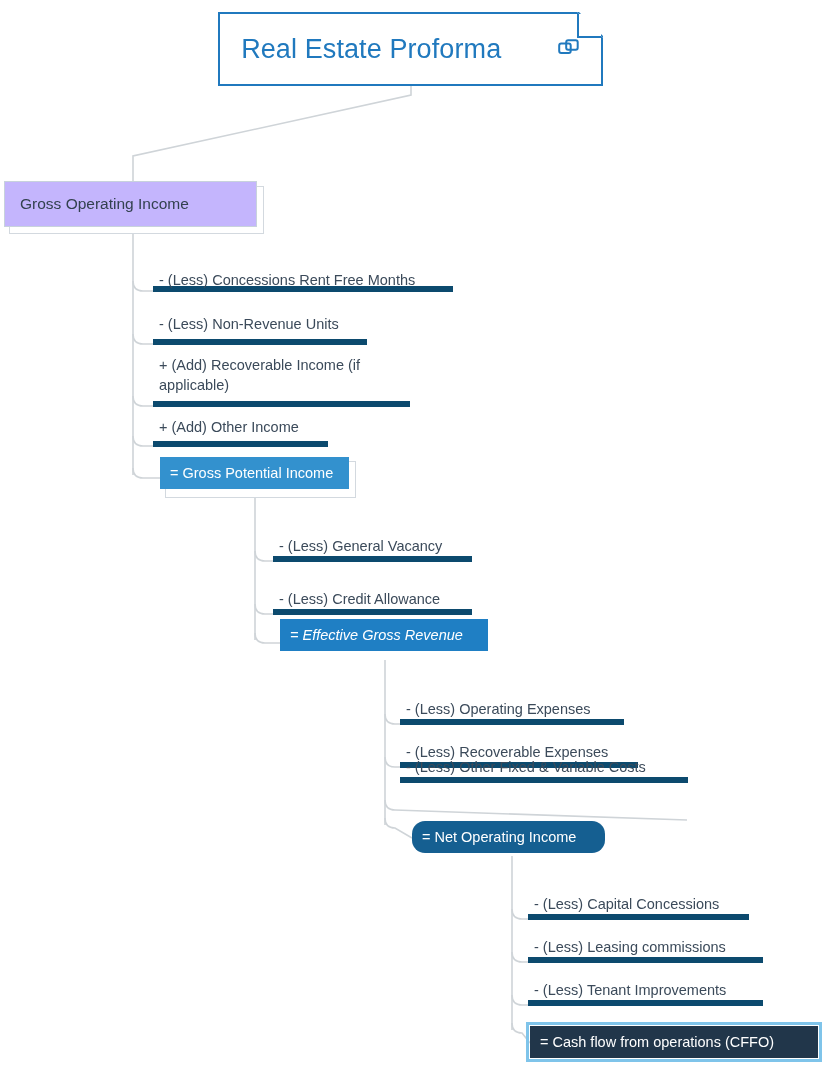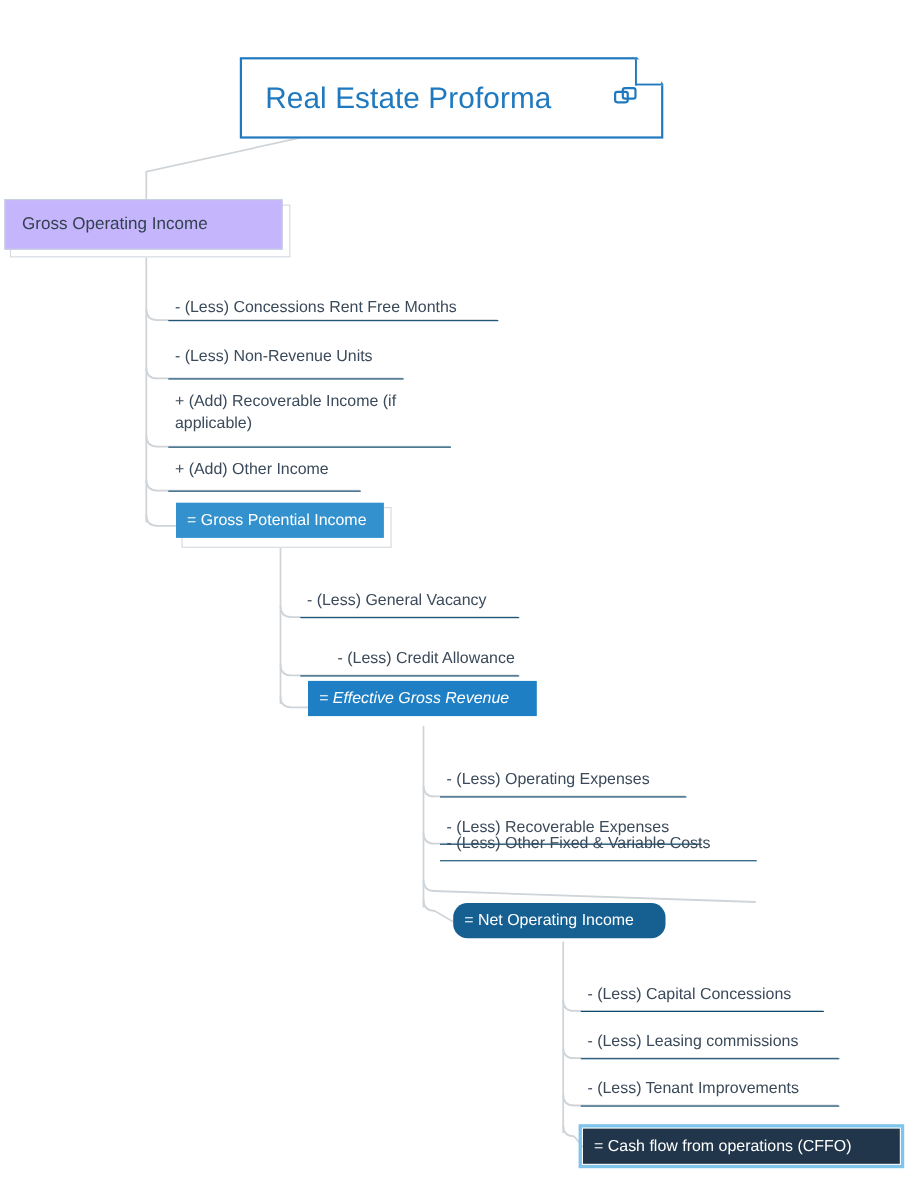--- a/index.html
+++ b/index.html
@@ -36,21 +36,20 @@
     background: #ffffff;
     color: #2079BE;
     font-size: 27px;
     line-height: 1.2;
     letter-spacing: 0.1px;
     display: flex;
     align-items: center;
     justify-content: center;
     gap: 11px;
     padding: 0 18px;
-    margin-top: 40px;
   }
   .root-fold {
     position: absolute;
     right: -2px;
     top: -2px;
     width: 24px;
     height: 24px;
     background: #ffffff;
     border-left: 2px solid #2079BE;
     border-bottom: 2px solid #2079BE;
@@ -101,21 +100,21 @@
   }
 
   
   .leaf-node {
     color: #3B4A5A;
     font-size: 14.5px;
     line-height: 20px;
     display: flex;
     align-items: flex-start;
     padding: 0 4px 2px 6px;
-    border-bottom: 1px solid #0c4a6e;
+    border-bottom: 6px solid #0c4a6e;
     z-index: 2;
   }
 </style>
 </head>
 <body>
 
 <div id="stage">
 
   <svg class="connectors" viewBox="0 0 833 1080" xmlns="http://www.w3.org/2000/svg">
     <g fill="none" stroke="#CFD4D8" stroke-width="1.6">
@@ -183,21 +182,21 @@
 
   <div class="stack-shadow" style="left:165px; top:461px; width:189px; height:35px;"></div>
   <div class="node fill-node" style="left:160px; top:457px; width:189px; height:32px; background:#3391CE;">
     <span>= Gross Potential Income</span>
   </div>
 
   <div class="node leaf-node" style="left:273px; top:536px; width:199px; height:26px;">
     <span>- (Less) General Vacancy</span>
   </div>
 
-  <div class="node leaf-node" style="left:273px; top:589px; width:199px; height:26px;justify-content:flex-end;">
+  <div class="node leaf-node" style="left:273px; top:589px; width:199px; height:26px;">
     <span>- (Less) Credit Allowance</span>
   </div>
 
   <div class="node fill-node" style="left:280px; top:619px; width:208px; height:32px; background:#1F7FC4;font-style:italic;">
     <span>= Effective Gross Revenue</span>
   </div>
 
   <div class="node leaf-node" style="left:400px; top:699px; width:224px; height:26px;">
     <span>- (Less) Operating Expenses</span>
   </div>

